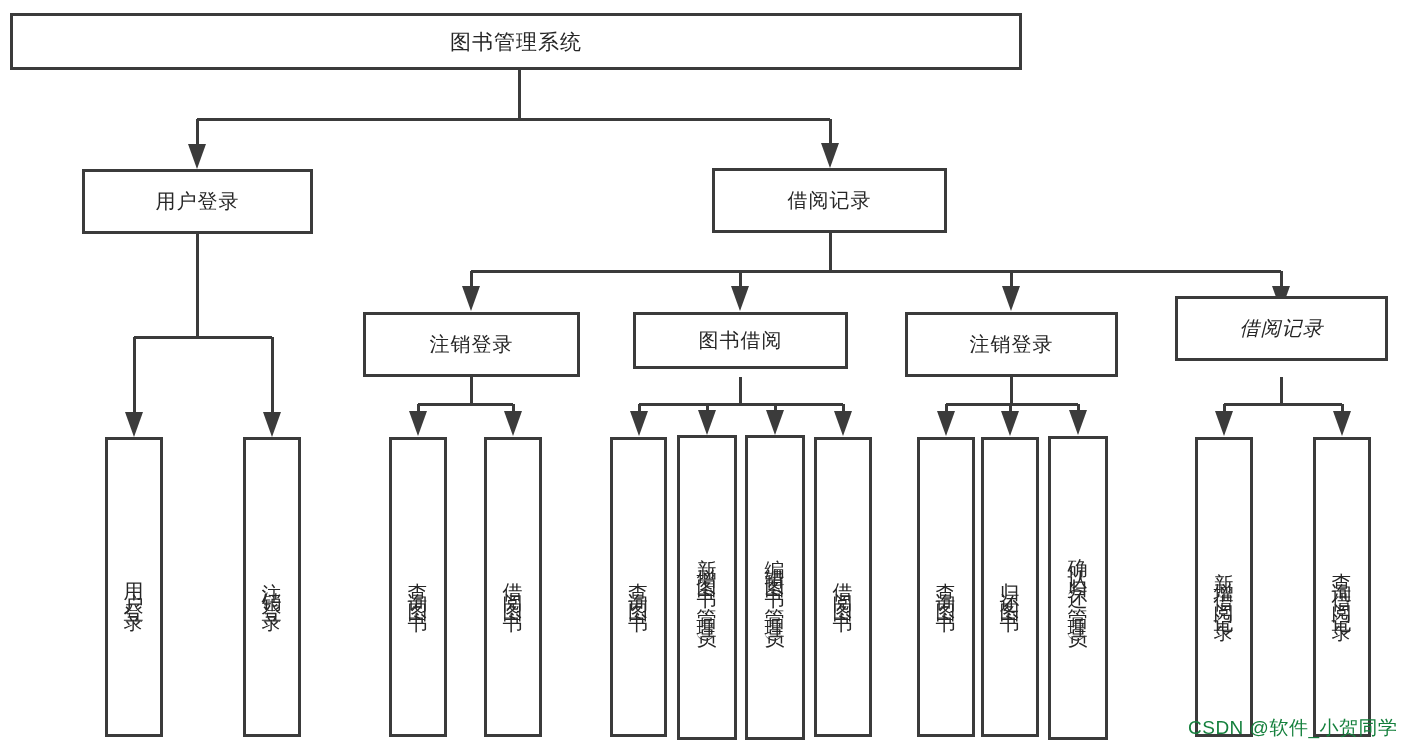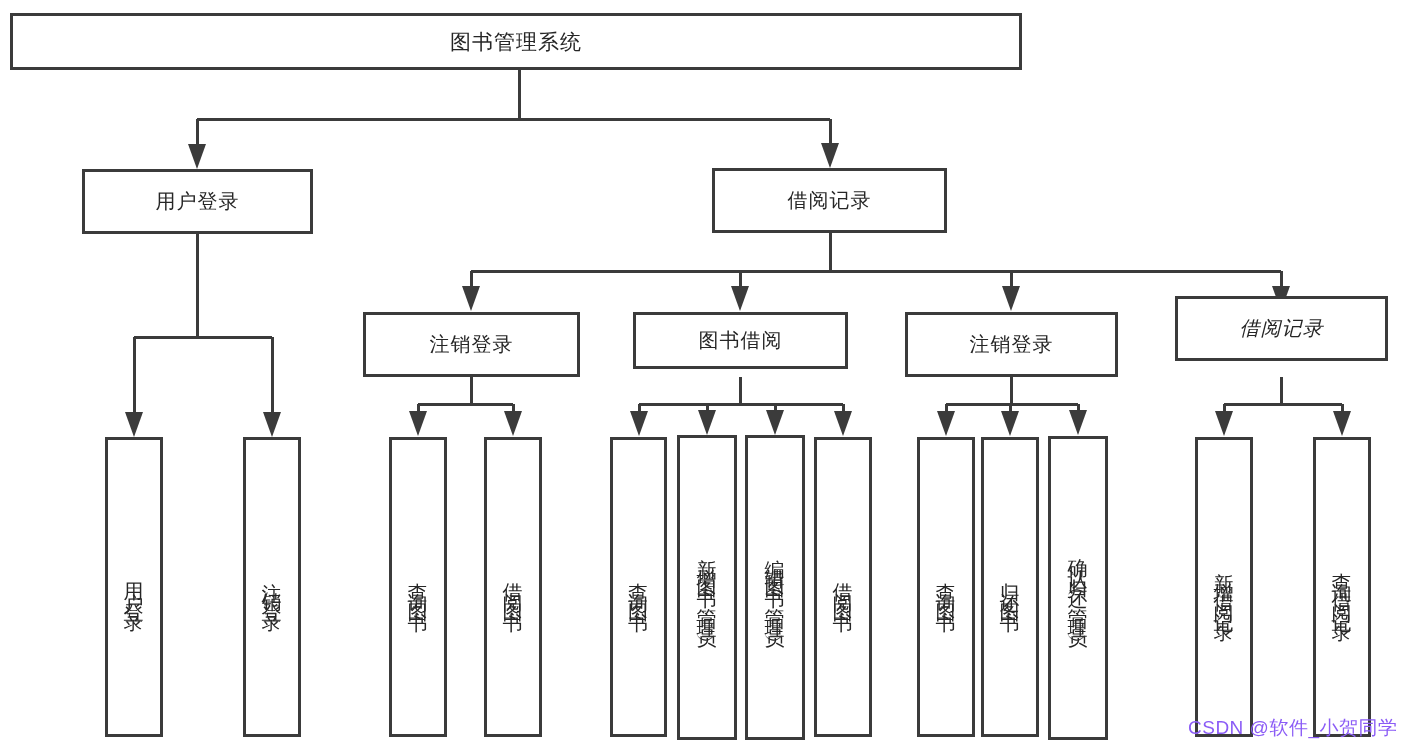--- a/index.html
+++ b/index.html
@@ -48,21 +48,21 @@
     line-height: 1;
     letter-spacing: 10px;
     white-space: nowrap;
   }
   .watermark {
     position: absolute;
     left: 1188px;
     top: 715px;
     width: 210px;
     font-size: 19px;
-    color: #8b5cf6;
+    color: #15803d;
     z-index: 3;
     white-space: nowrap;
     letter-spacing: 0.5px;
   }
   line { stroke: #3b3b3b; stroke-width: 3; shape-rendering: crispEdges; }
   polygon { fill: #3b3b3b; stroke: none; }
 </style>
 </head>
 <body>
 

